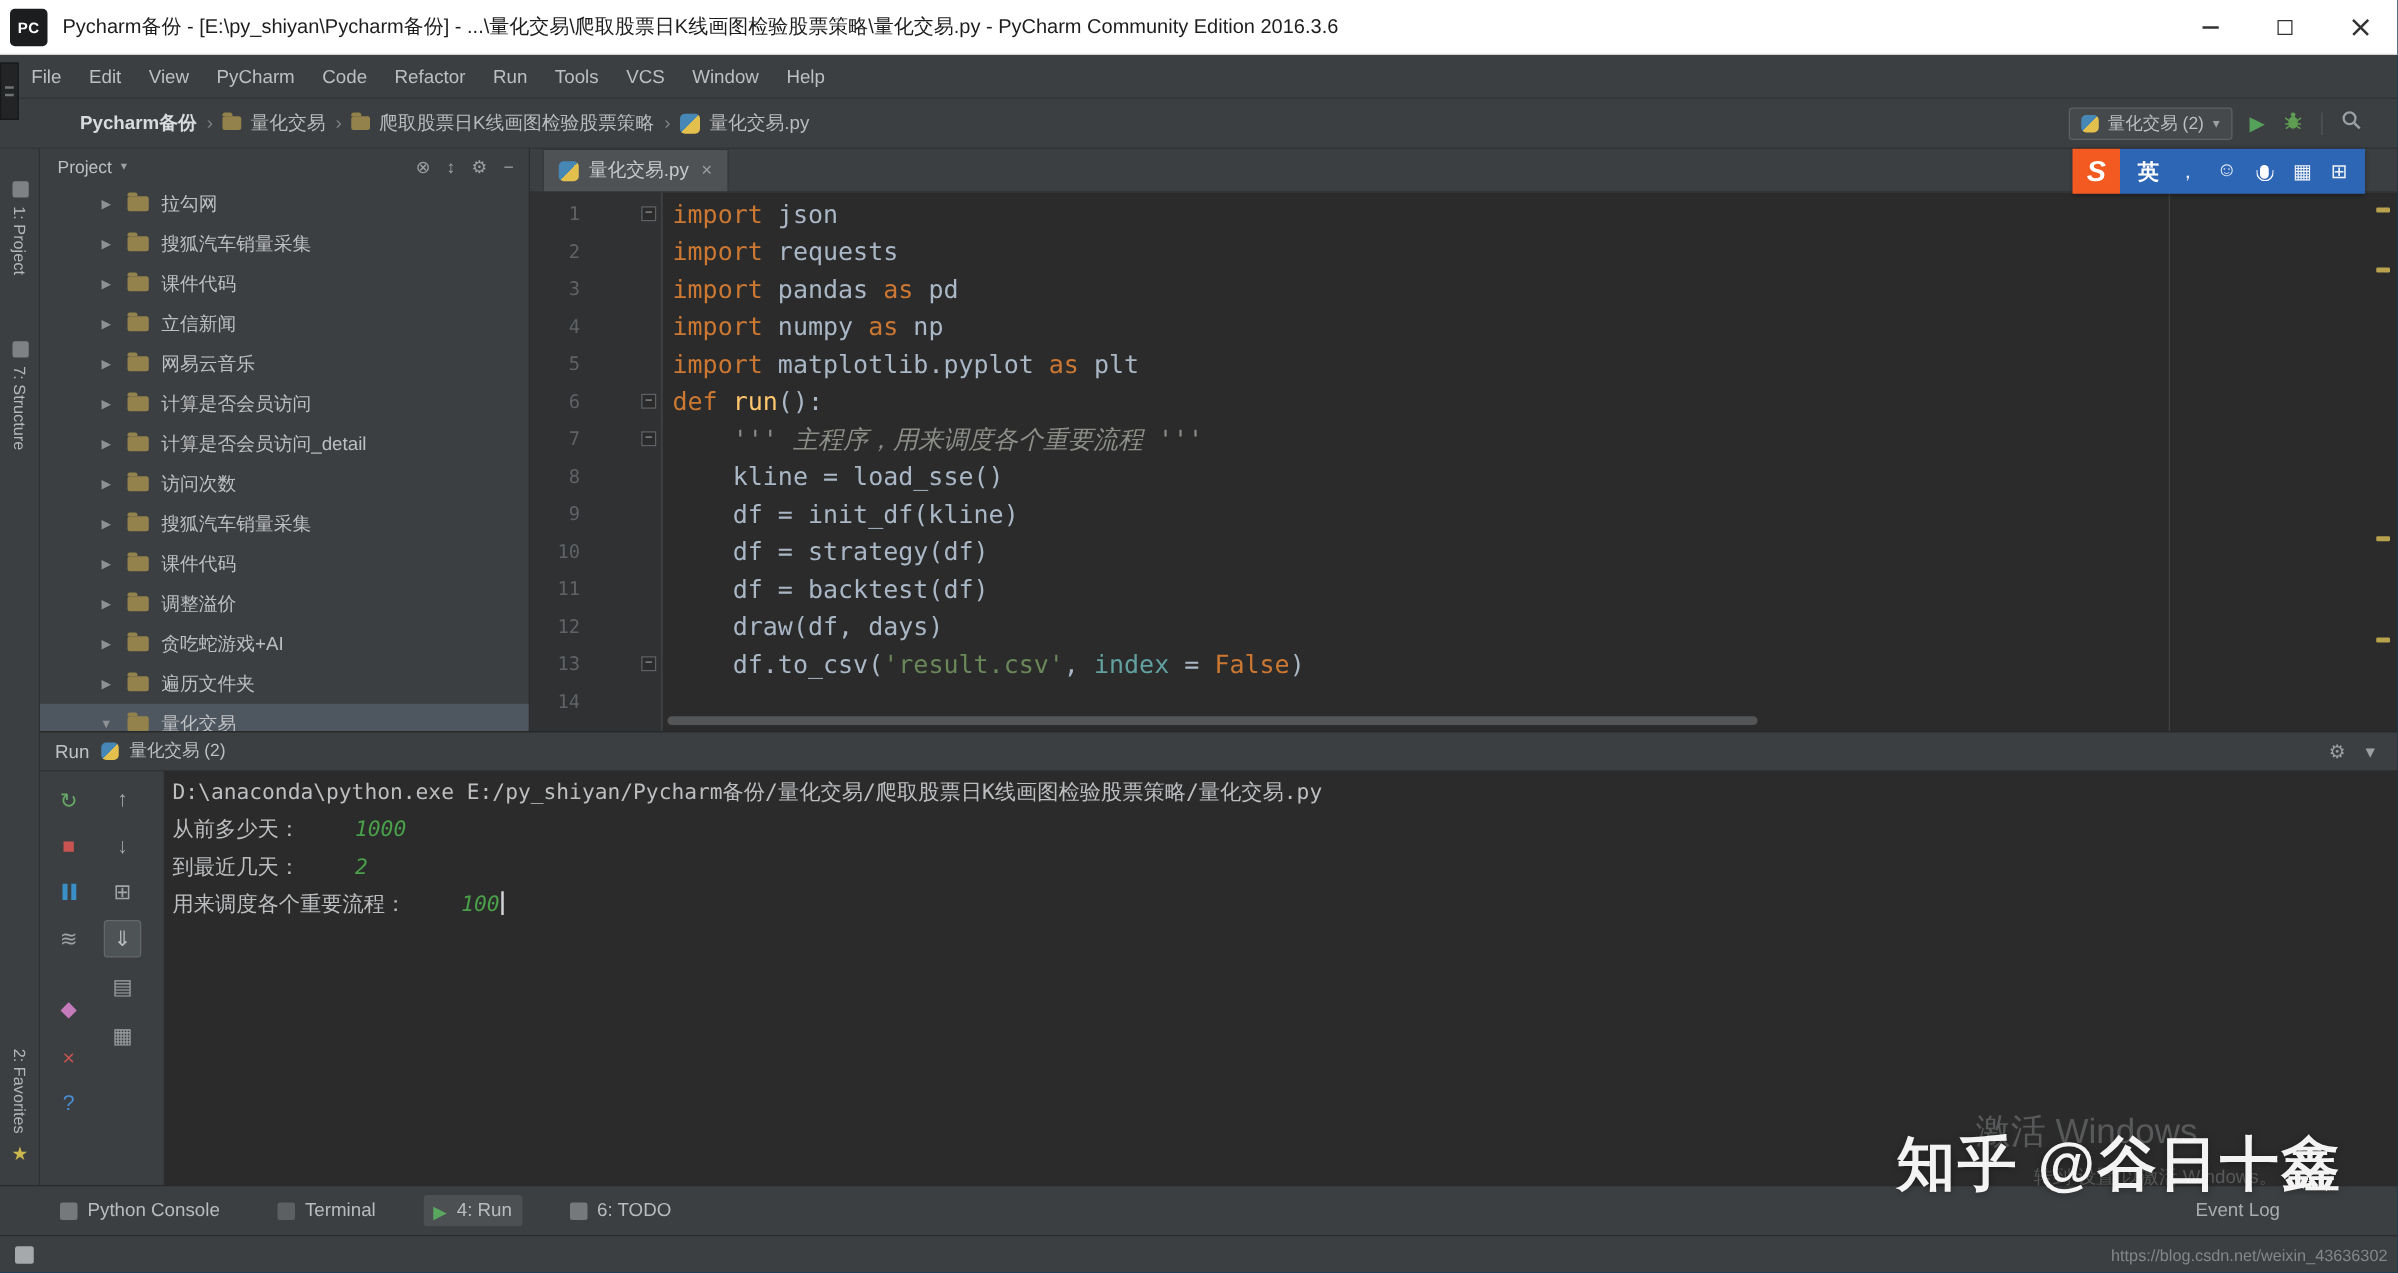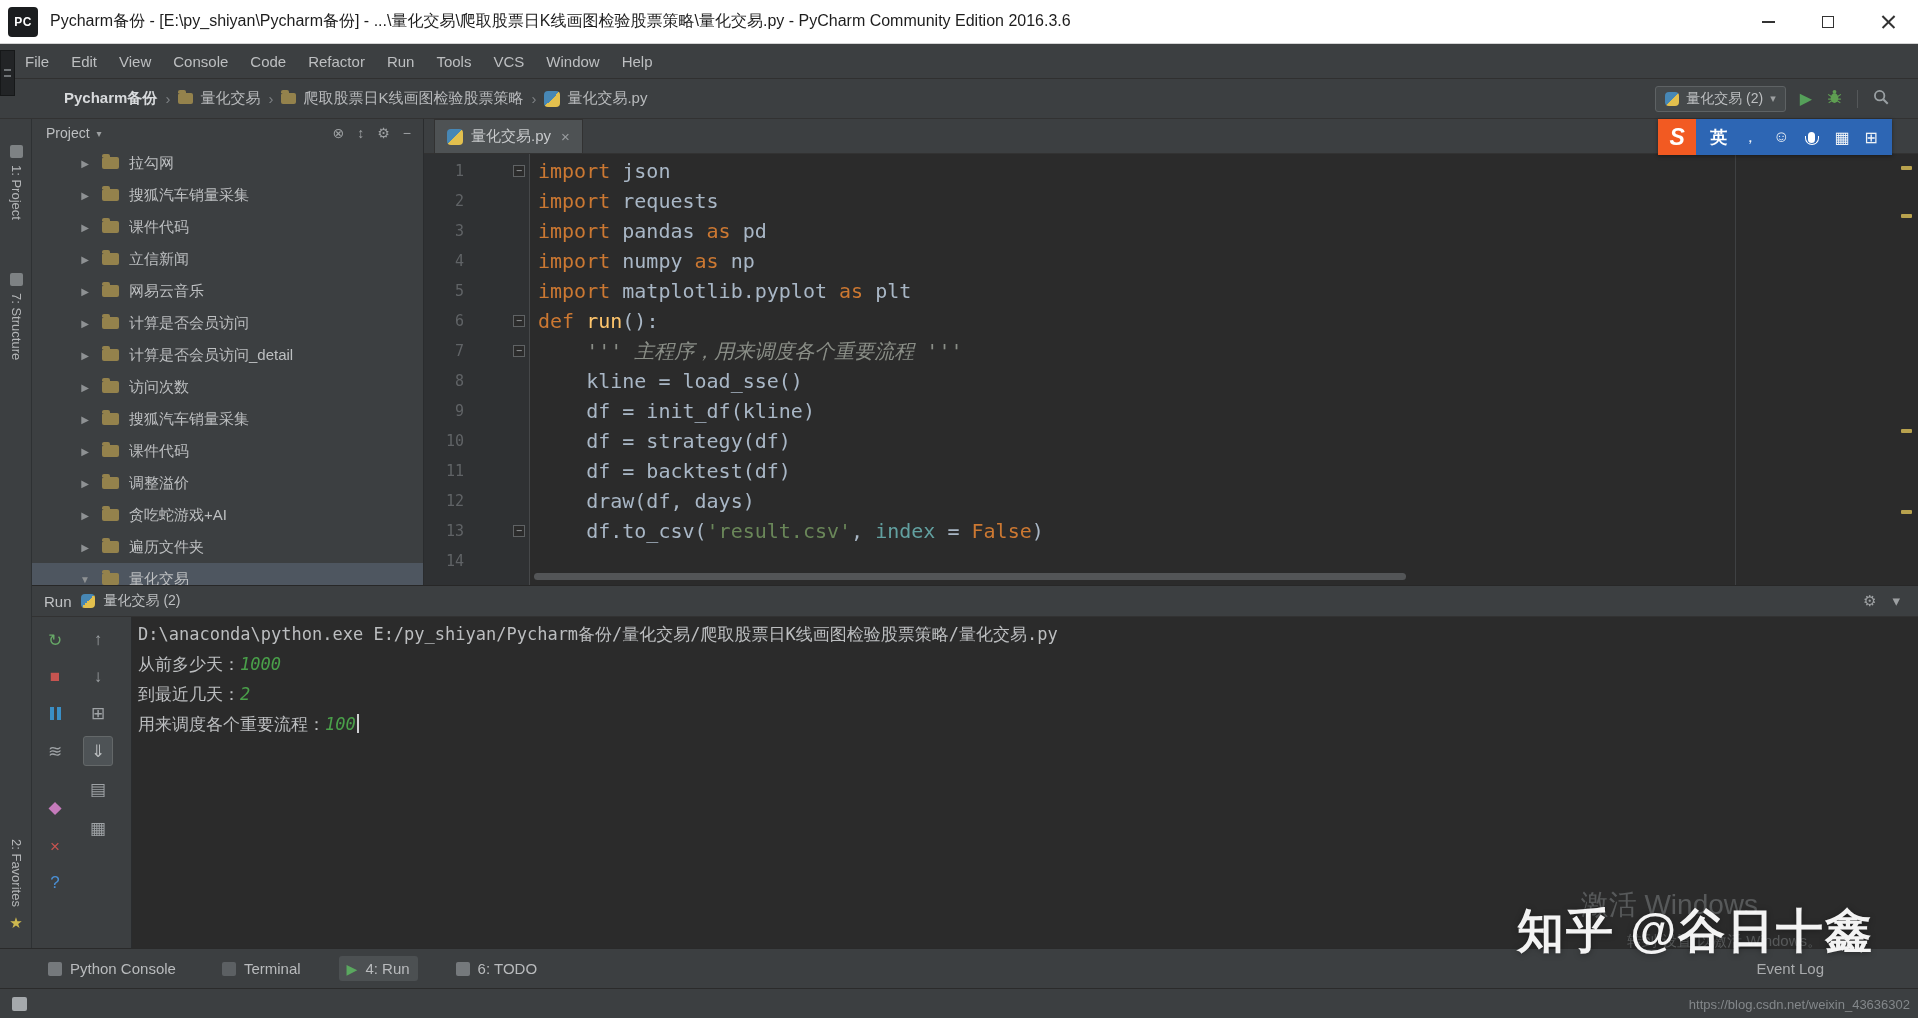--- a/index.html
+++ b/index.html
@@ -129,21 +129,21 @@
                border-right:1px solid #2a2c2e;}
   .rt-icon{position:absolute;width:30px;height:30px;display:flex;align-items:center;
            justify-content:center;font-size:17px;}
   .rt-selected{background:#4e5356;border:1px solid #646869;border-radius:3px;}
   .pause-shape{width:11px;height:13px;border-left:4px solid #3a8fc6;border-right:4px solid #3a8fc6;}
   .console{position:absolute;left:100px;top:0;right:0;bottom:0;background:#2b2b2b;
            padding:2px 10px 0 6px;font-family:"DejaVu Sans Mono",monospace;font-size:17px;
            line-height:30px;overflow:hidden;}
   .con-line{white-space:pre;}
   .con-out{color:#bcbec0;}
-  .con-in{color:#4aa04a;font-style:italic;}
+  .con-in{color:#4aa04a;font-style:italic;margin-left:44px;}
   .caret{display:inline-block;width:2px;height:19px;background:#d0d2d4;vertical-align:-3px;margin-left:1px;}
 
   
   .toolwindow-bar{position:absolute;left:0;right:0;top:948px;height:40px;background:#3c3f41;
                   border-top:1px solid #2a2a2a;display:flex;align-items:center;padding:0 10px 0 40px;}
   .twb-left{display:flex;align-items:center;gap:30px;}
   .tw-btn{display:flex;align-items:center;gap:8px;font-size:15px;color:#b9bbbd;
           padding:4px 8px;border-radius:3px;}
   .tw-active{background:#4c5052;}
   .tw-sq{width:14px;height:14px;background:#75797c;border-radius:2px;flex:none;}
@@ -186,21 +186,21 @@
             <i class="x2"></i>
           </span>
         </div>
     </div>
   </div>
 
   <div class="menubar">
       <div class="menu-item">File</div>
       <div class="menu-item">Edit</div>
       <div class="menu-item">View</div>
-      <div class="menu-item">Console</div>
+      <div class="menu-item">PyCharm</div>
       <div class="menu-item">Code</div>
       <div class="menu-item">Refactor</div>
       <div class="menu-item">Run</div>
       <div class="menu-item">Tools</div>
       <div class="menu-item">VCS</div>
       <div class="menu-item">Window</div>
       <div class="menu-item">Help</div>
     </div>
   <div class="corner-tab">
       <i></i>

